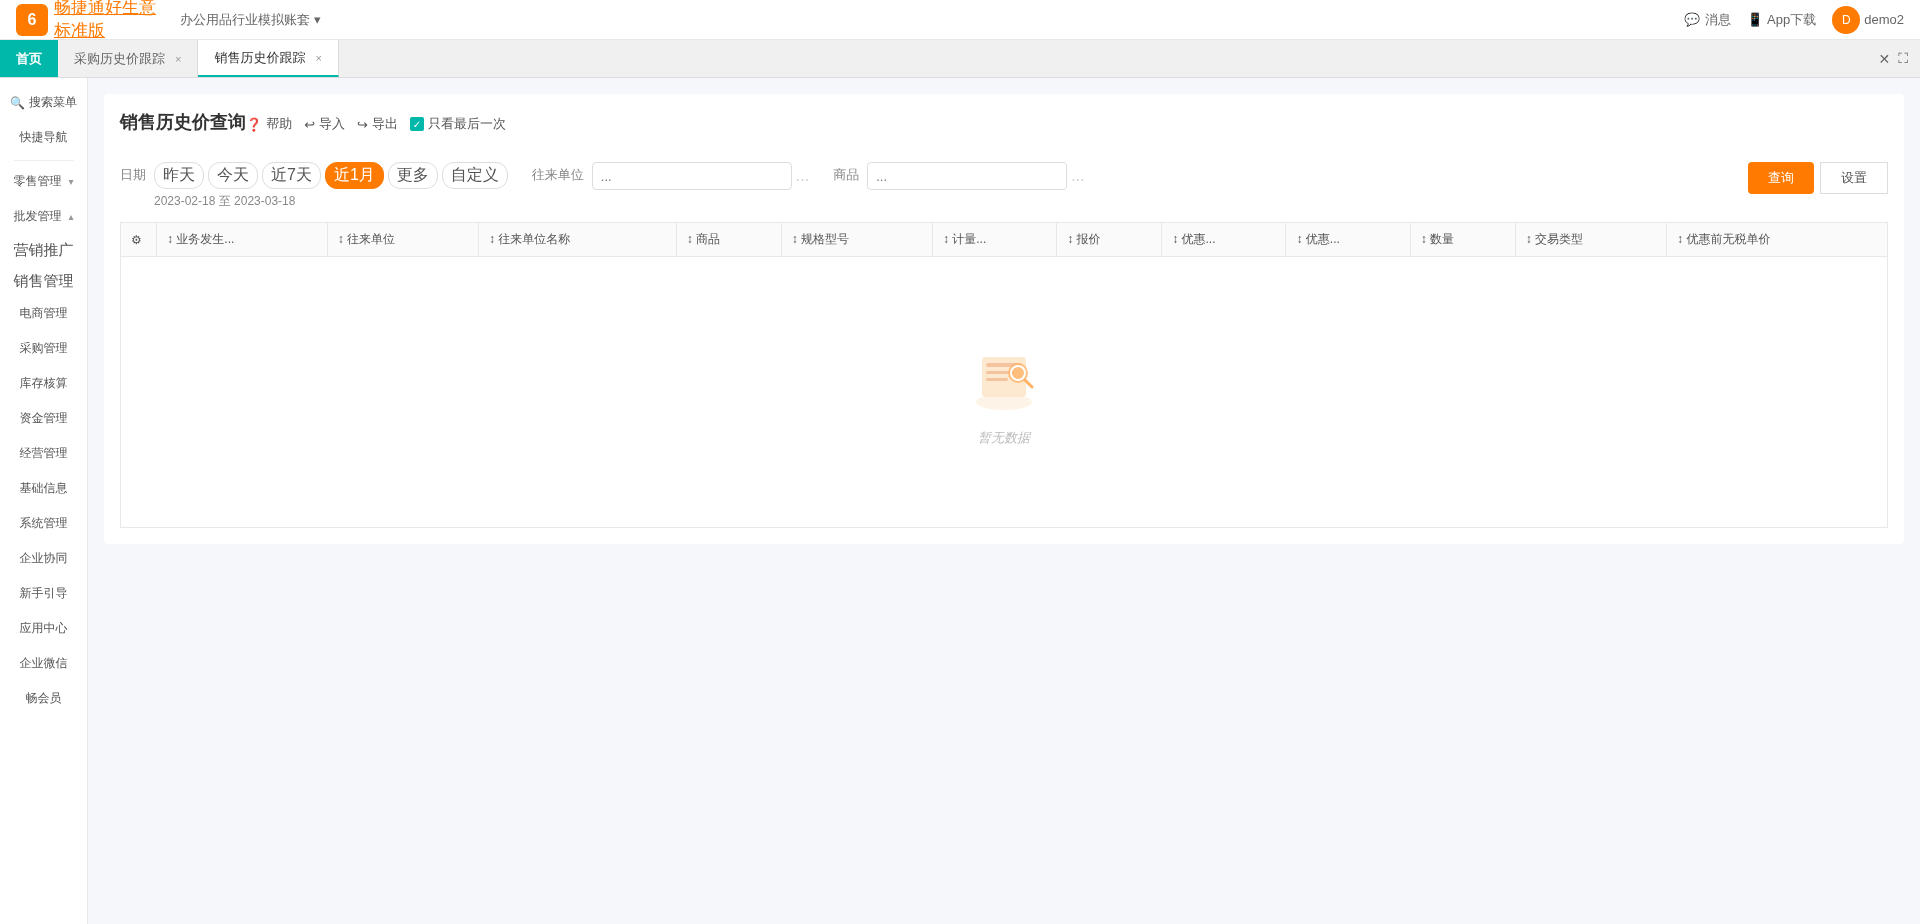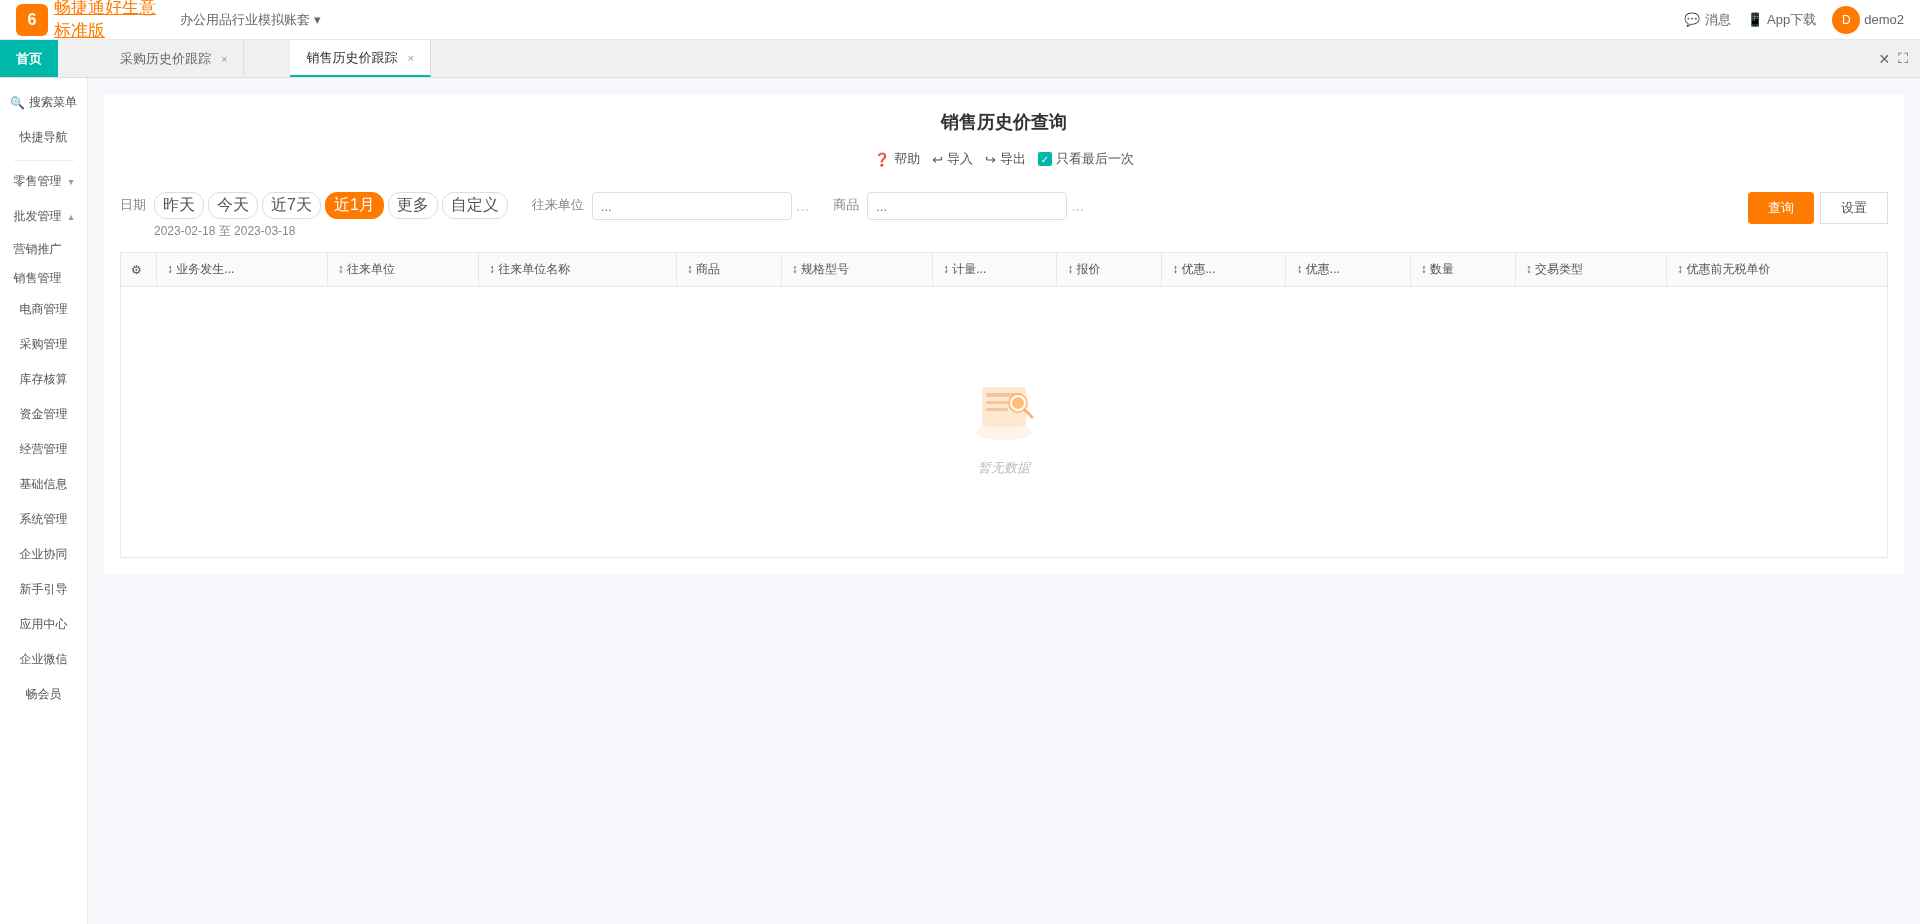--- a/index.html
+++ b/index.html
@@ -26,21 +26,20 @@
     .avatar { width: 28px; height: 28px; border-radius: 50%; background: #ff7a00; display: flex; align-items: center; justify-content: center; color: #fff; font-size: 12px; }
 
     
     .tab-bar {
       height: 38px;
       background: #f0f0f0;
       display: flex;
       align-items: stretch;
       border-bottom: 1px solid #ddd;
       flex-shrink: 0;
-      gap: 46px;
     }
     .tab {
       display: flex;
       align-items: center;
       padding: 0 16px;
       gap: 6px;
       font-size: 13px;
       color: #666;
       cursor: pointer;
       border-right: 1px solid #ddd;
@@ -82,21 +81,21 @@
       border-radius: 4px;
       margin-bottom: 2px;
       display: flex;
       align-items: center;
       justify-content: center;
       gap: 4px;
     }
     .sidebar-item.has-arrow { justify-content: space-between; padding: 8px 10px; }
     .sidebar-item .arrow { font-size: 10px; color: #999; }
     .sidebar-divider { width: 60px; height: 1px; background: #eee; margin: 4px 0; }
-    .sidebar-sub { width: 80px; padding: 6px 10px; font-size: 12px; color: #555; cursor: pointer; border-radius: 4px; }
+    .sidebar-sub { width: 80px; padding: 6px 10px; font-size: 15px; color: #555; cursor: pointer; border-radius: 4px; }
 
     
     .content-area { flex: 1; display: flex; flex-direction: column; overflow: hidden; background: #f5f7fa; }
 
     
     .page-content { flex: 1; overflow: auto; padding: 16px; }
 
     .page-card { background: #fff; border-radius: 4px; padding: 16px; }
 
     .page-title { font-size: 18px; font-weight: bold; color: #333; margin-bottom: 16px; }
@@ -244,21 +243,21 @@
     </div>
     <div class="sidebar-item">
       <span>畅会员</span>
     </div>
   </div>
 
   <div class="content-area">
     <div class="page-content">
       <div class="page-card">
 
-        <div style="display:flex; align-items:center; margin-bottom:12px;flex-direction:column;">
+        <div style="display:flex; align-items:center; margin-bottom:12px;">
           <div class="page-title">销售历史价查询</div>
           <div class="toolbar">
             <span class="toolbar-btn">
               <span>❓</span>
               <span>帮助</span>
             </span>
             <span class="toolbar-btn">
               <span>↩</span>
               <span>导入</span>
             </span>

